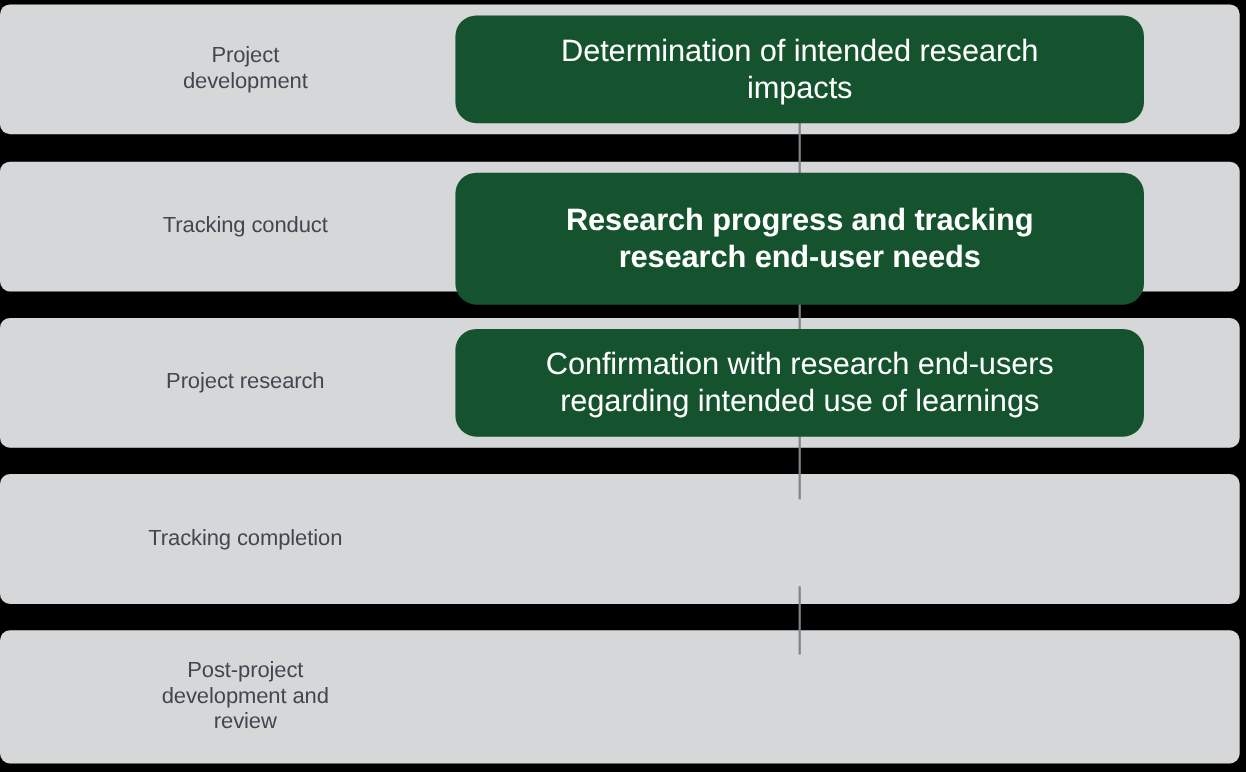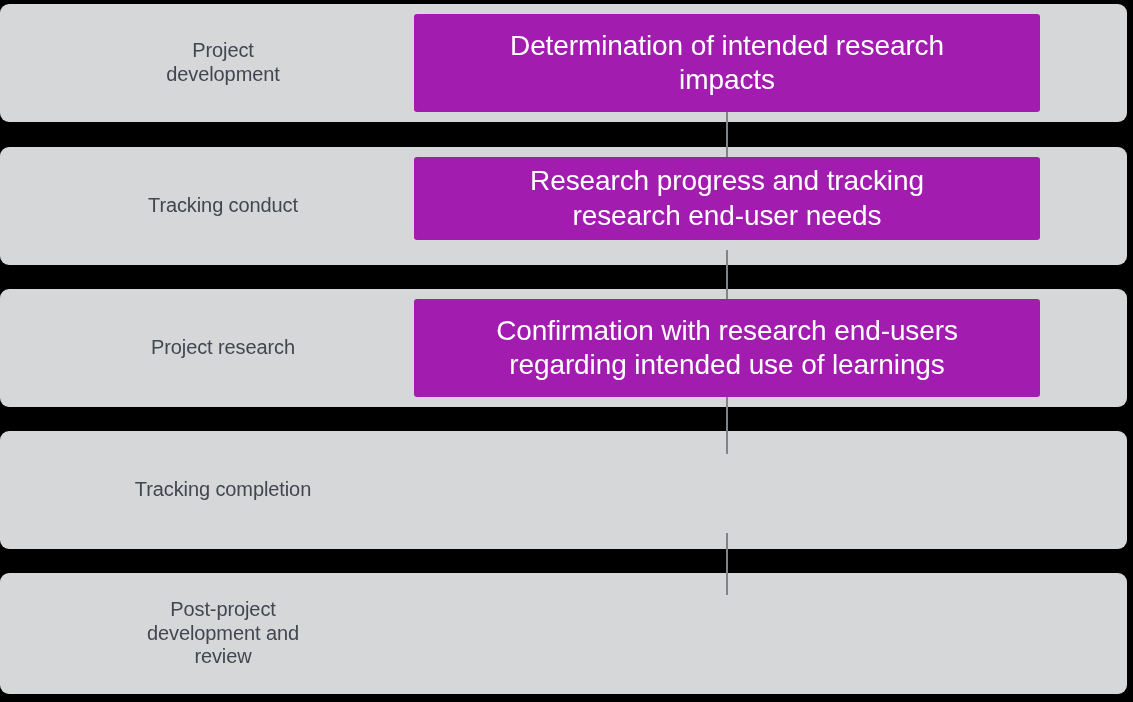--- a/index.html
+++ b/index.html
@@ -57,22 +57,22 @@
     padding: 0 8px;
     box-sizing: border-box;
     white-space: pre-line;
     margin-left: 18px;
   }
 
   .stage-box {
     position: absolute;
     left: 414px;
     width: 626px;
-    background: #a21caf;
-    border-radius: 3px;
+    background: #14532d;
+    border-radius: 19px;
     display: flex;
     align-items: center;
     justify-content: center;
     text-align: center;
     color: #FFFFFF;
     font-size: 28px;
     line-height: 1.22;
     letter-spacing: -0.1px;
     padding: 4px 3px;
     box-sizing: border-box;
@@ -93,21 +93,21 @@
   <div class="stage-row" style="top:4px;height:118px;">
     <div class="stage-label">Project
 development</div>
   </div>
   <div class="stage-box" style="top:14px;height:98px;">Determination of intended research
 impacts</div>
 
   <div class="stage-row" style="top:147px;height:118px;">
     <div class="stage-label">Tracking conduct</div>
   </div>
-  <div class="stage-box" style="top:157px;height:83px;">Research progress and tracking
+  <div class="stage-box" style="top:157px;height:120px;font-weight:bold;">Research progress and tracking
 research end-user needs</div>
 
   <div class="stage-row" style="top:289px;height:118px;">
     <div class="stage-label">Project research</div>
   </div>
   <div class="stage-box" style="top:299px;height:98px;">Confirmation with research end-users
 regarding intended use of learnings</div>
 
   <div class="stage-row" style="top:431px;height:118px;">
     <div class="stage-label">Tracking completion</div>

